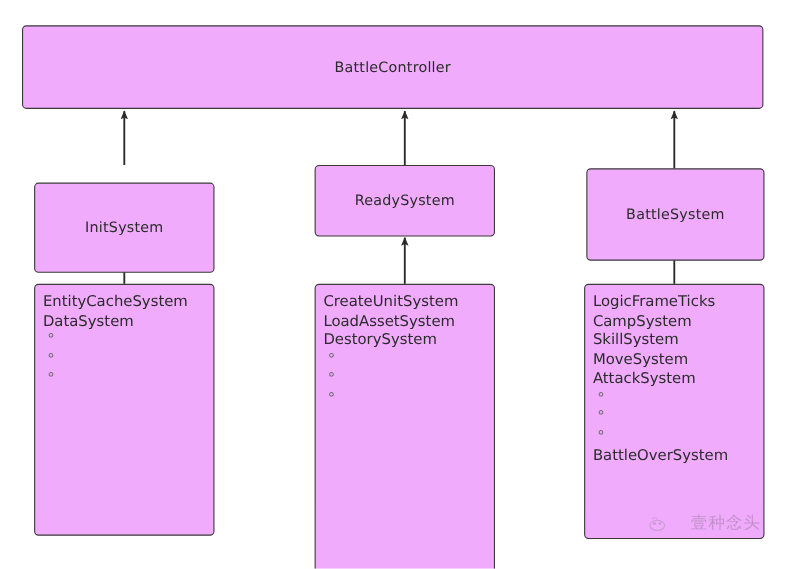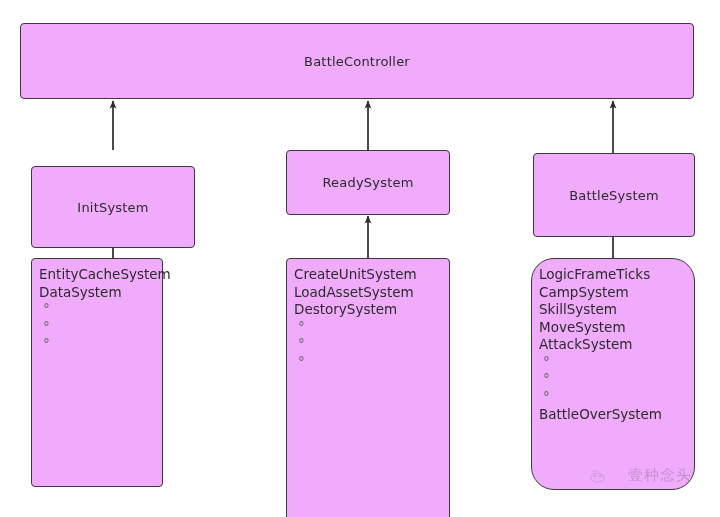--- a/index.html
+++ b/index.html
@@ -111,38 +111,38 @@
   </div>
 
   <div class="node node-centered" style="left:286px; top:150px; width:164px; height:65px;">
     <span class="node-label">ReadySystem</span>
   </div>
 
   <div class="node node-centered" style="left:533px; top:153px; width:162px; height:84px;">
     <span class="node-label">BattleSystem</span>
   </div>
 
-  <div class="node list-node" id="list-init" style="left:31px; top:258px; width:132px; height:229px;">
+  <div class="node list-node" id="list-init" style="left:31px; top:258px; width:164px; height:229px;">
       <div class="list-line">EntityCacheSystem</div>
       <div class="list-line">DataSystem</div>
       <div class="list-dot">°</div>
       <div class="list-dot">°</div>
       <div class="list-dot">°</div>
     </div>
 
   <div class="node list-node" id="list-ready" style="left:286px; top:258px; width:164px; height:273px;">
       <div class="list-line">CreateUnitSystem</div>
       <div class="list-line">LoadAssetSystem</div>
       <div class="list-line">DestorySystem</div>
       <div class="list-dot">°</div>
       <div class="list-dot">°</div>
       <div class="list-dot">°</div>
     </div>
 
-  <div class="node list-node" id="list-battle" style="left:531px; top:258px; width:164px; height:232px;border-radius:23px;">
+  <div class="node list-node" id="list-battle" style="left:531px; top:258px; width:164px; height:232px;">
       <div class="list-line">LogicFrameTicks</div>
       <div class="list-line">CampSystem</div>
       <div class="list-line">SkillSystem</div>
       <div class="list-line">MoveSystem</div>
       <div class="list-line">AttackSystem</div>
       <div class="list-dot">°</div>
       <div class="list-dot">°</div>
       <div class="list-dot">°</div>
       <div class="list-line">BattleOverSystem</div>
     </div>

